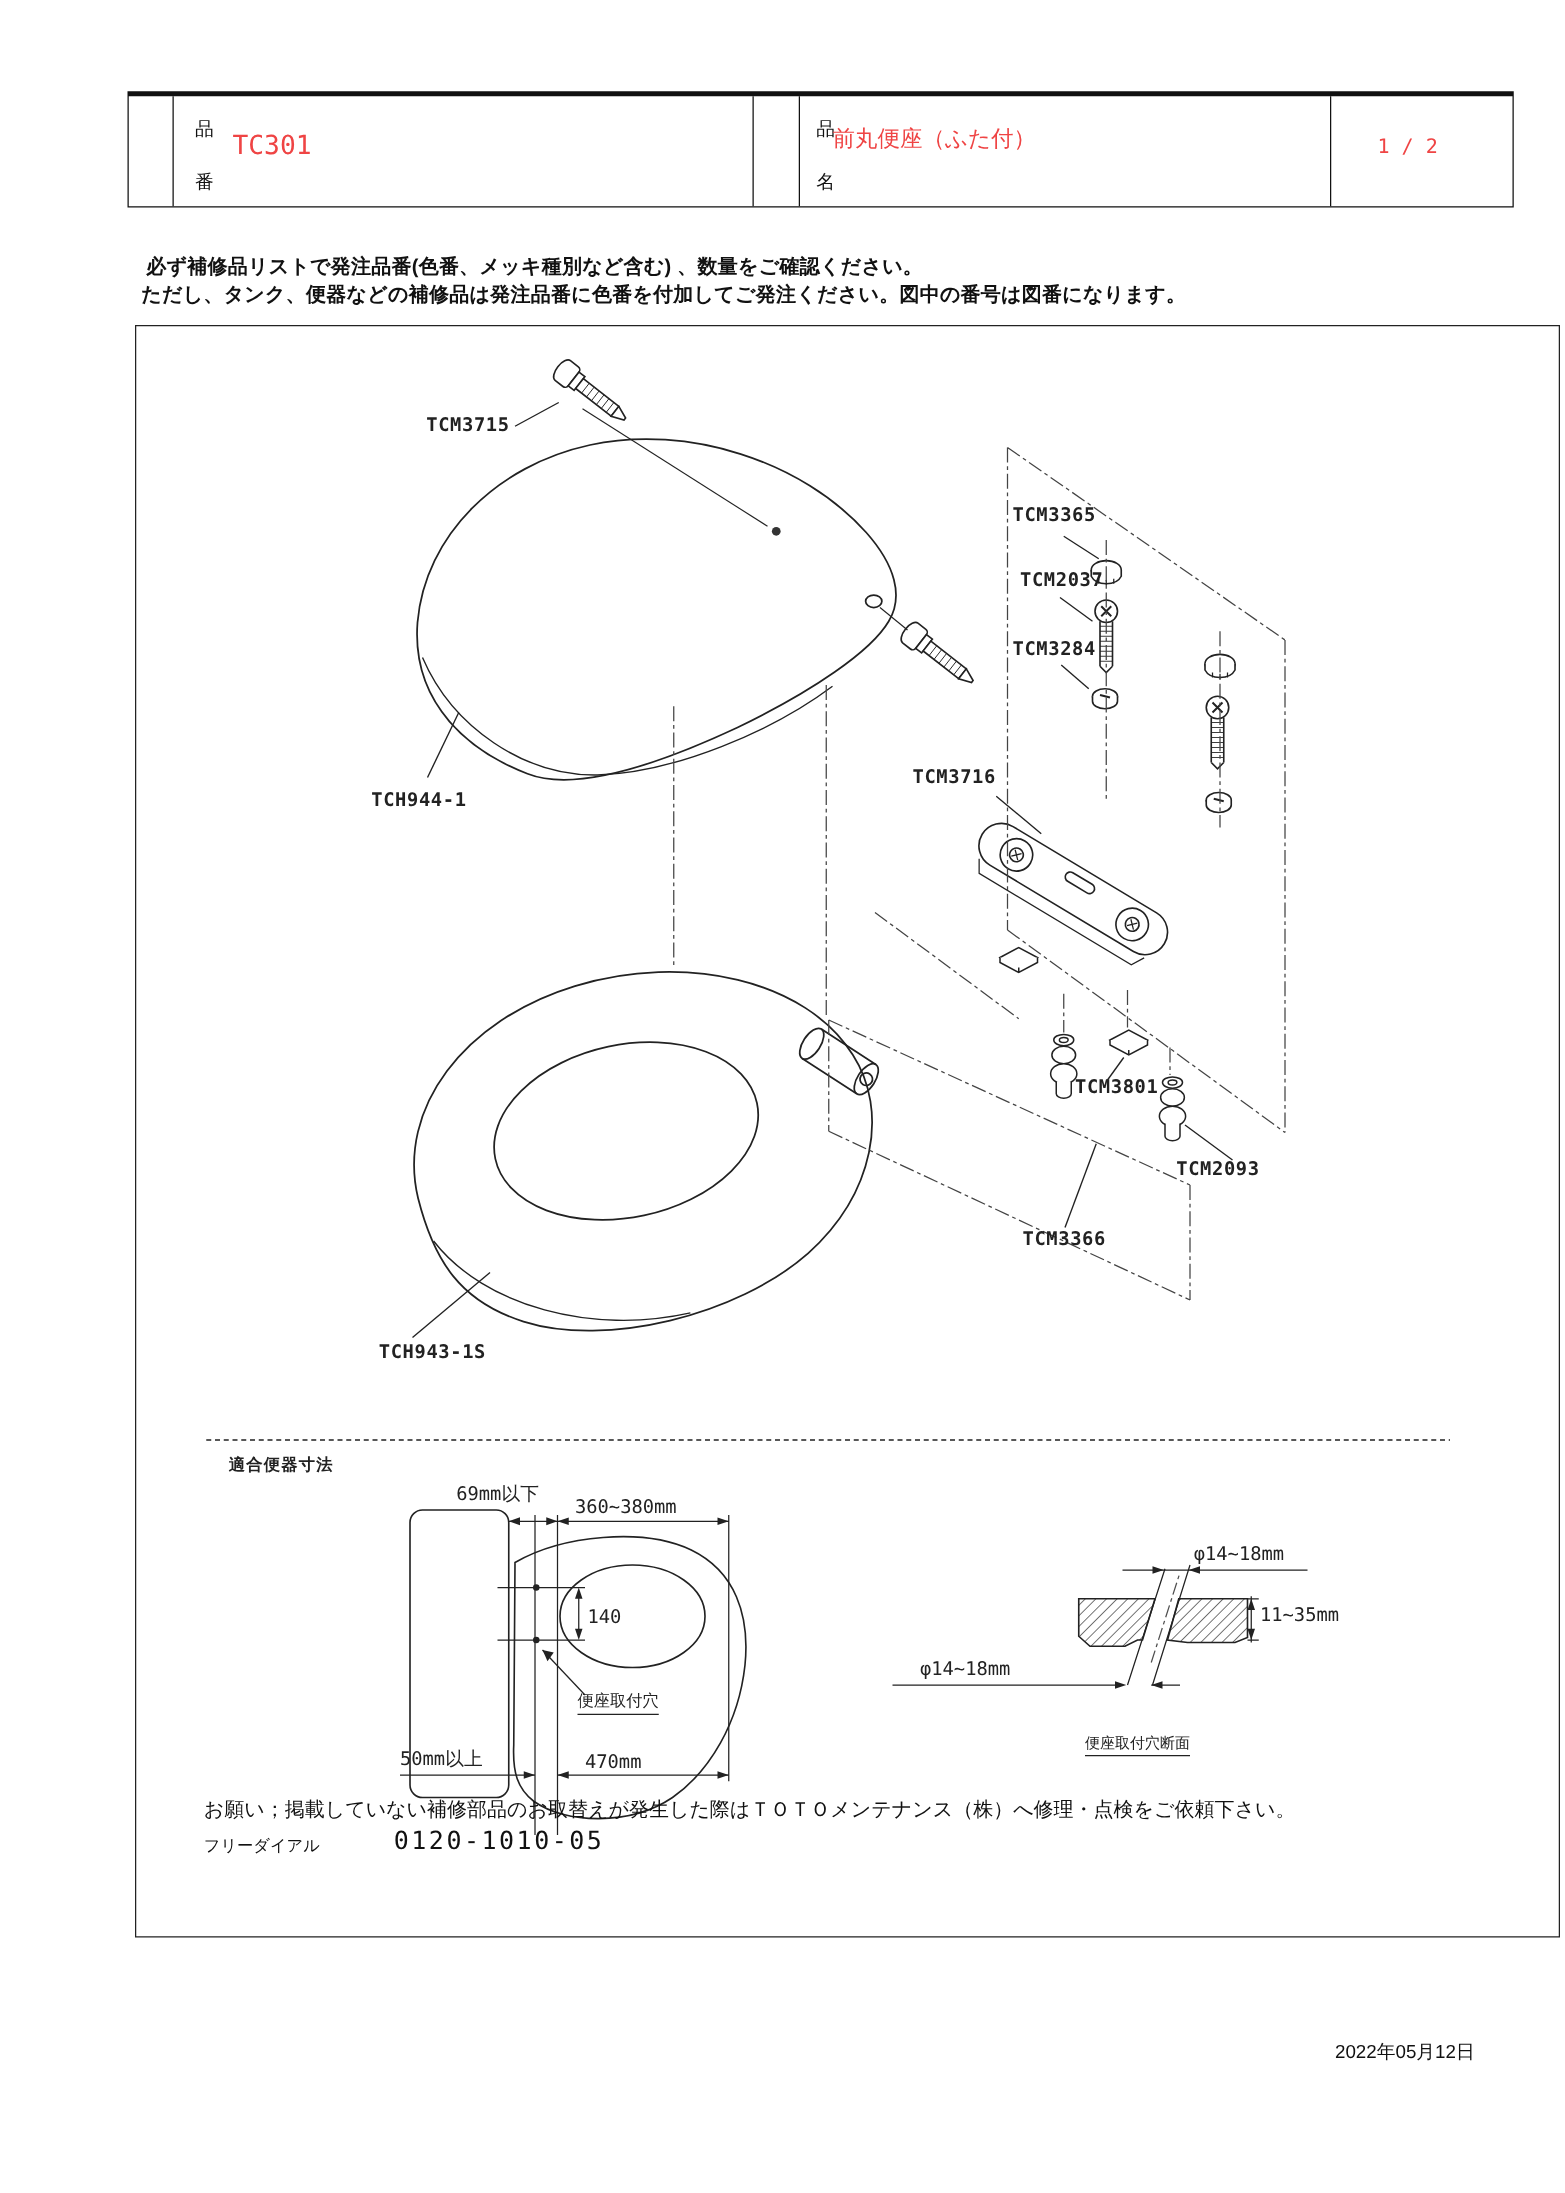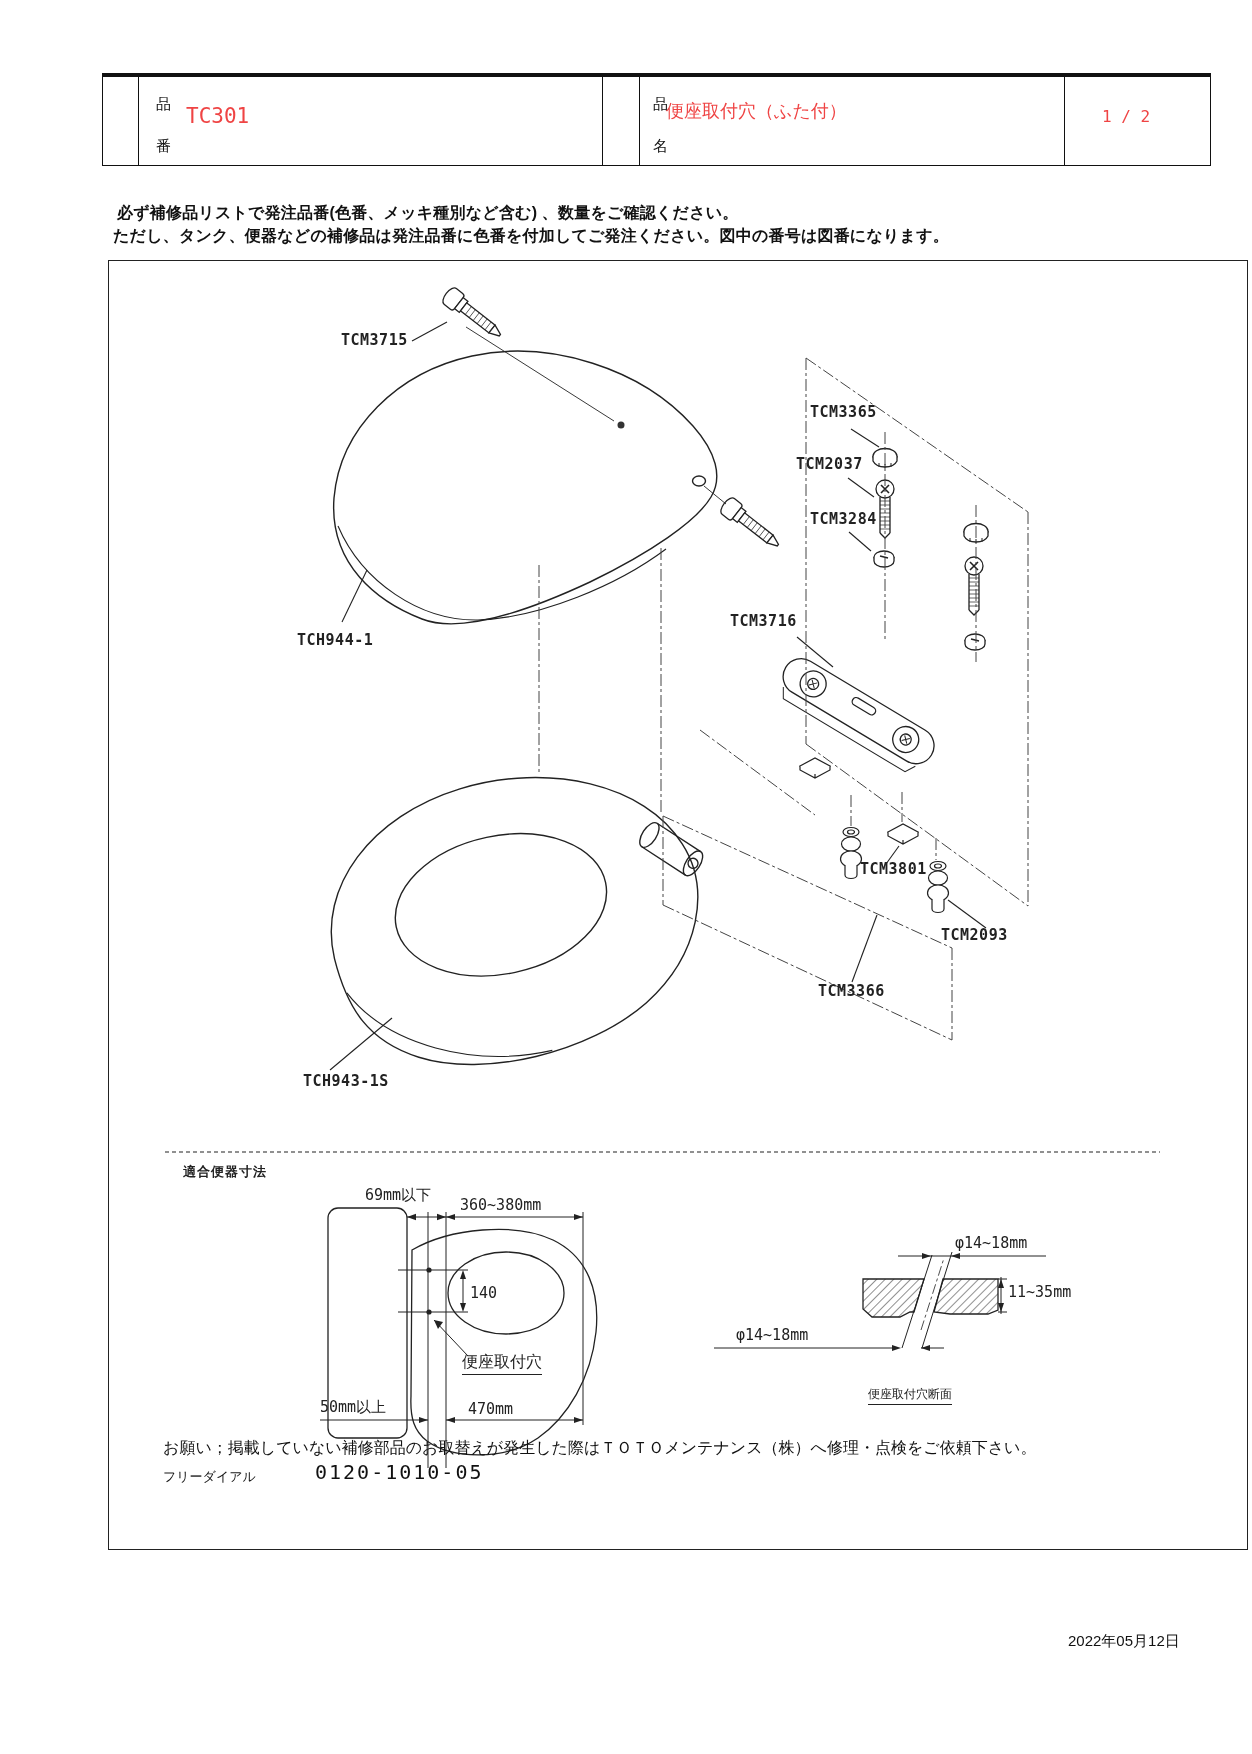--- a/index.html
+++ b/index.html
@@ -36,21 +36,21 @@
 <body>
 
 <div class="htable">
   <div class="vline" style="left:35px"></div>
   <div class="vline" style="left:499px"></div>
   <div class="vline" style="left:536px"></div>
   <div class="vline" style="left:961px"></div>
   <div class="vlabel" style="left:8px;top:6px">品番</div>
   <div class="cellTxt mono" style="left:83px;top:27px;font-size:21px">TC301</div>
   <div class="vlabel" style="left:505px;top:6px">品名</div>
-  <div class="cellTxt" style="left:563px;top:22px;font-size:18px">便座取付穴（ふた付）</div>
+  <div class="cellTxt" style="left:563px;top:22px;font-size:18px">前丸便座（ふた付）</div>
   <div class="cellTxt mono" style="left:999px;top:30px;font-size:16px">1 / 2</div>
 </div>
 
 <div class="abs notice" style="left:117px;top:203px">必ず補修品リストで発注品番(色番、メッキ種別など含む) 、数量をご確認ください。</div>
 <div class="abs notice" style="left:113px;top:226px">ただし、タンク、便器などの補修品は発注品番に色番を付加してご発注ください。図中の番号は図番になります。</div>
 
 <div class="dbox"></div>
 
 <svg width="1252" height="1754" viewBox="0 0 1252 1754">
   <defs>
@@ -244,34 +244,34 @@
       <path d="M901,1348 L892,1345 892,1351 Z"></path>
       <path d="M921,1348 L930,1345 930,1351 Z"></path>
       <path d="M1001,1279 L998,1288 1004,1288 Z"></path>
       <path d="M1001,1312 L998,1303 1004,1303 Z"></path>
     </g>
   </g>
 </svg>
 
 <div class="plbl" style="left:341px;top:331px">TCM3715</div>
 <div class="plbl" style="left:810px;top:403px">TCM3365</div>
-<div class="plbl" style="left:796px;top:455px">TCM2037</div>
+<div class="plbl" style="left:816px;top:455px">TCM2037</div>
 <div class="plbl" style="left:810px;top:510px">TCM3284</div>
 <div class="plbl" style="left:730px;top:612px">TCM3716</div>
 <div class="plbl" style="left:297px;top:631px">TCH944-1</div>
 <div class="plbl" style="left:860px;top:860px">TCM3801</div>
 <div class="plbl" style="left:941px;top:926px">TCM2093</div>
 <div class="plbl" style="left:818px;top:982px">TCM3366</div>
 <div class="plbl" style="left:303px;top:1072px">TCH943-1S</div>
 
 <div class="jlbl fitTitle" style="left:183px;top:1163px">適合便器寸法</div>
 <div class="dlbl" style="left:365px;top:1186px">69mm以下</div>
 <div class="dlbl" style="left:460px;top:1196px">360~380mm</div>
 <div class="dlbl" style="left:470px;top:1284px">140</div>
-<div class="jlbl under" style="left:462px;top:1352px;font-size:16px">便座取付穴</div>
+<div class="jlbl under" style="left:462px;top:1352px;font-size:13px">便座取付穴</div>
 <div class="dlbl" style="left:320px;top:1398px">50mm以上</div>
 <div class="dlbl" style="left:468px;top:1400px">470mm</div>
 <div class="dlbl" style="left:955px;top:1234px">φ14~18mm</div>
 <div class="dlbl" style="left:1008px;top:1283px">11~35mm</div>
 <div class="dlbl" style="left:736px;top:1326px">φ14~18mm</div>
 <div class="jlbl under" style="left:868px;top:1386px;font-size:12px">便座取付穴断面</div>
 
 <div class="note" style="left:163px;top:1438px">お願い；掲載していない補修部品のお取替えが発生した際はＴＯＴＯメンテナンス（株）へ修理・点検をご依頼下さい。</div>
 <div class="freedial" style="left:163px;top:1468px">フリーダイアル</div>
 <div class="phone" style="left:315px;top:1460px">0120-1010-05</div>

